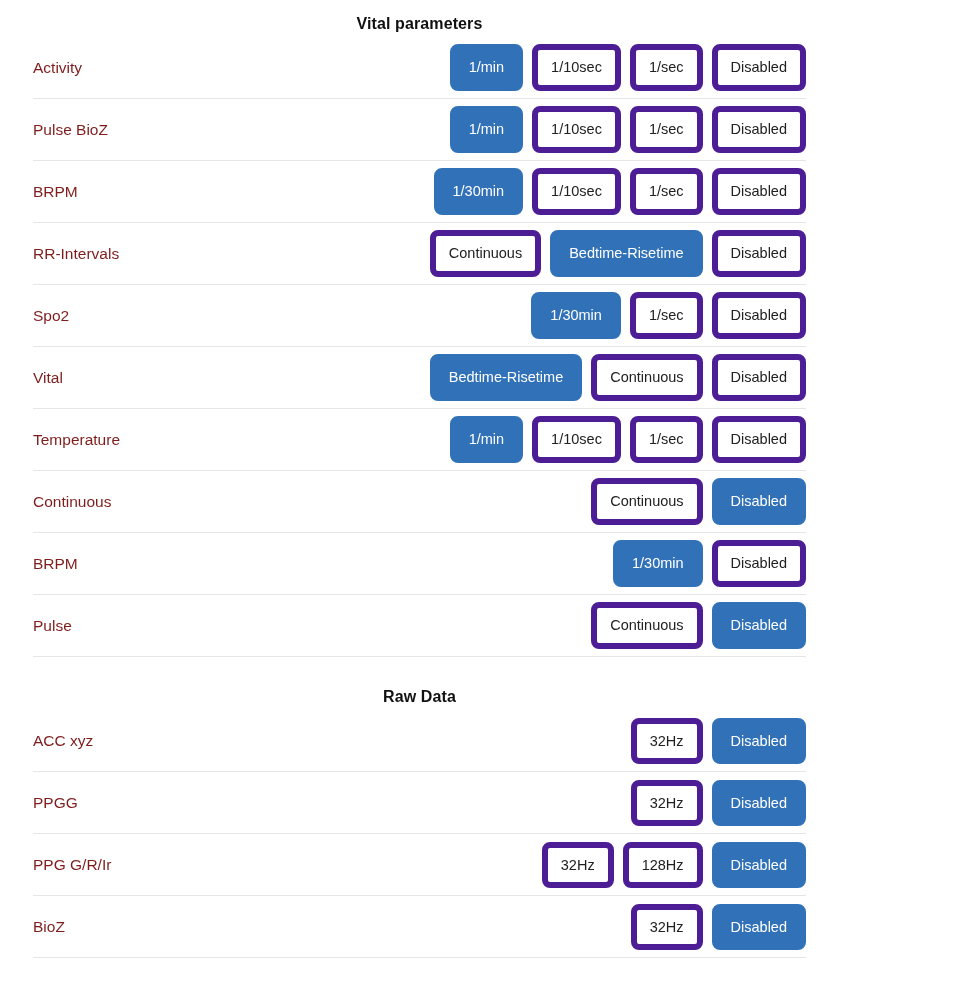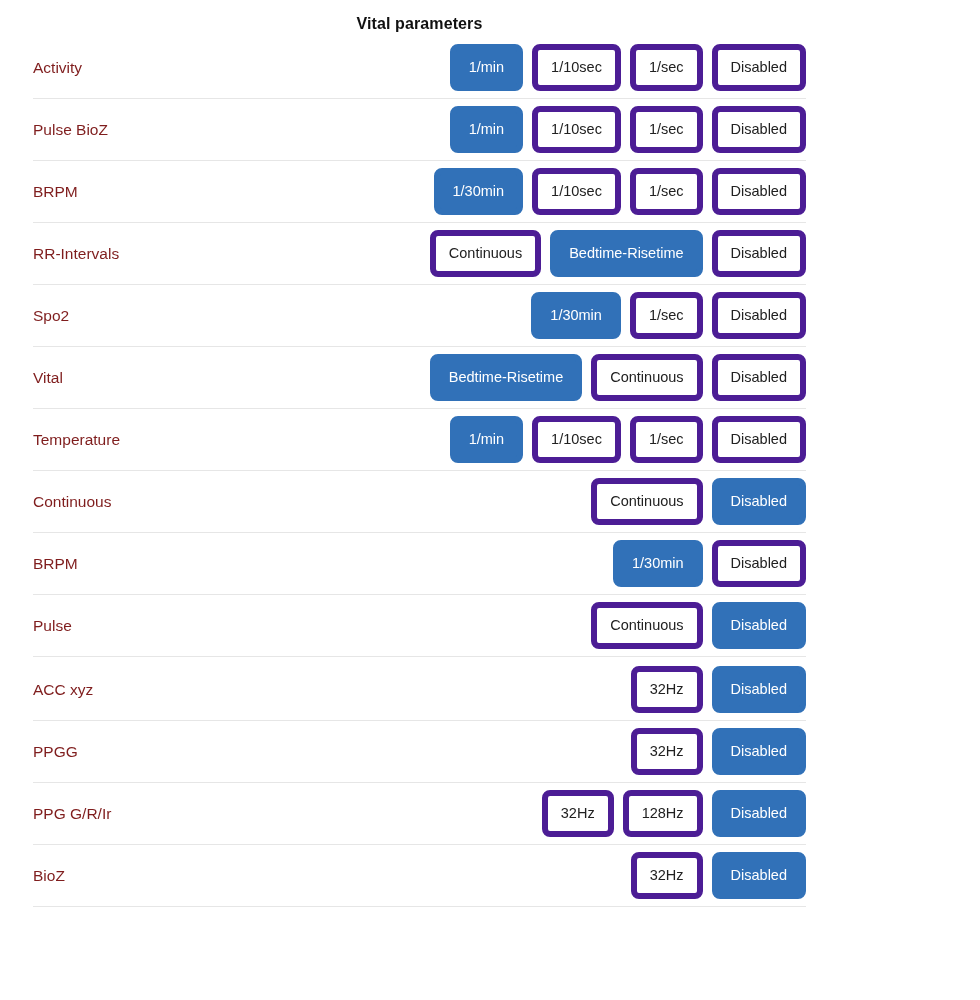--- a/index.html
+++ b/index.html
@@ -178,20 +178,21 @@
         </div>
         <div class="row">
           <div class="row-label">Pulse</div>
           <div class="row-options">
             <button type="button" class="opt" aria-pressed="false">Continuous</button>
             <button type="button" class="opt selected" aria-pressed="true">Disabled</button>
           </div>
         </div>
       </div>
       <div class="section section-raw">
+        <div class="section-title">Raw Data</div>
         <div class="row">
           <div class="row-label">ACC xyz</div>
           <div class="row-options">
             <button type="button" class="opt" aria-pressed="false">32Hz</button>
             <button type="button" class="opt selected" aria-pressed="true">Disabled</button>
           </div>
         </div>
         <div class="row">
           <div class="row-label">PPGG</div>
           <div class="row-options">

